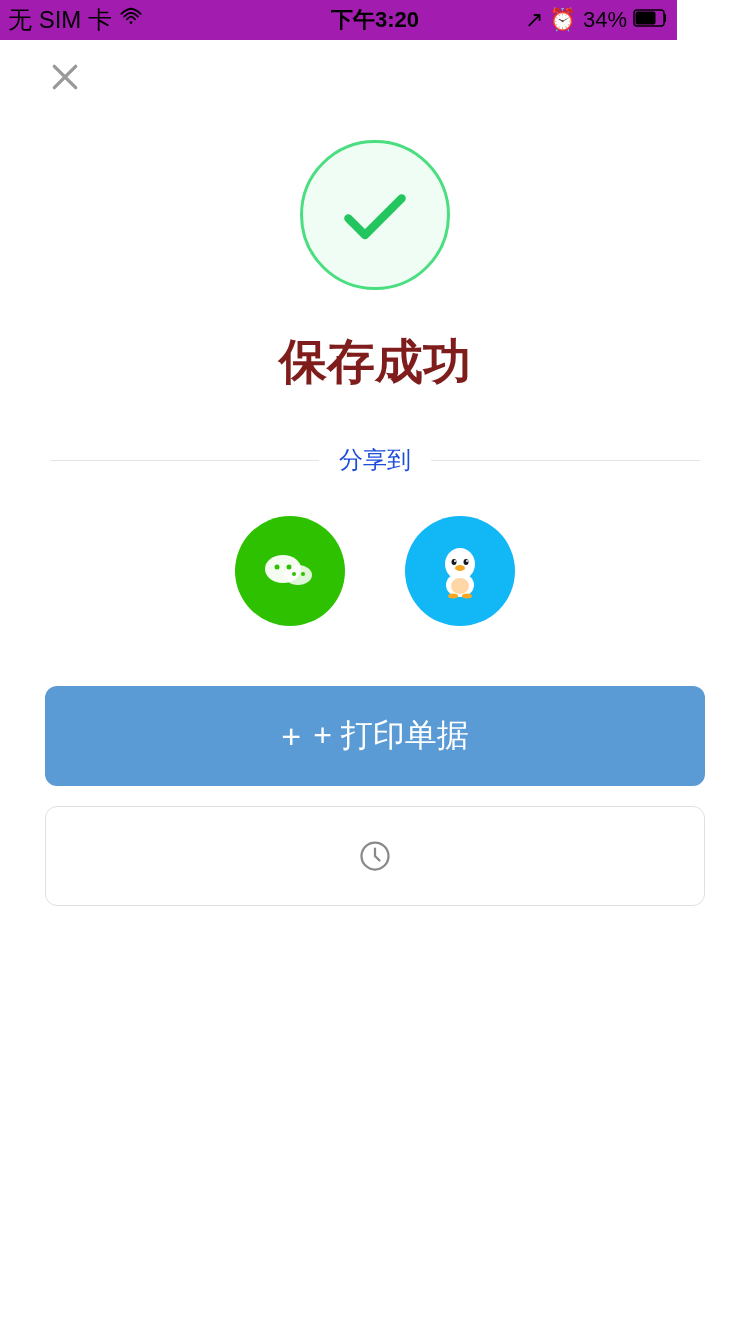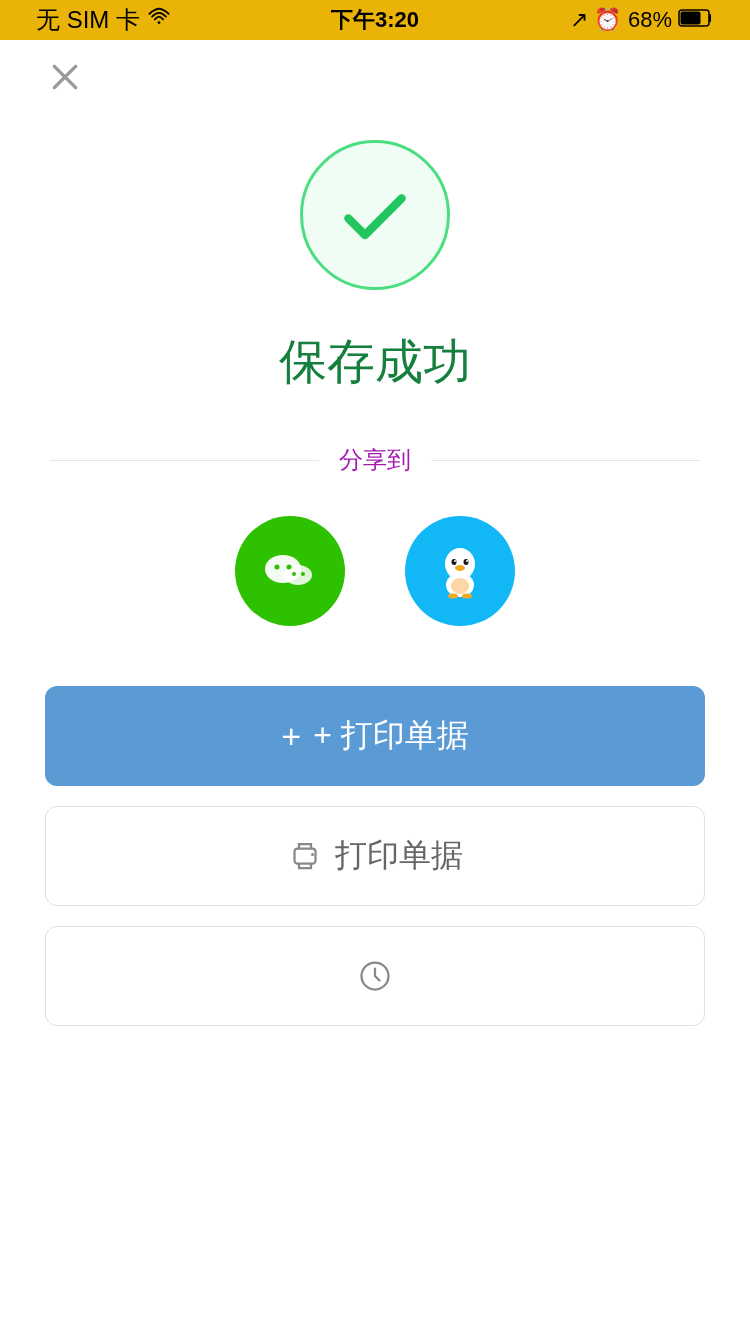--- a/index.html
+++ b/index.html
@@ -13,27 +13,27 @@
       width: 750px;
       min-height: 1334px;
       background: #ffffff;
       font-family: -apple-system, "PingFang SC", "Helvetica Neue", sans-serif;
       position: relative;
       overflow-x: hidden;
     }
 
     
     .status-bar {
-      width: 750px;
+      width: 677px;
       height: 40px;
       display: flex;
       align-items: center;
       justify-content: space-between;
-      padding: 0 36px;
-      background: #eab308;
+      padding: 0 8px;
+      background: #a21caf;
     }
 
     .status-left {
       display: flex;
       align-items: center;
       gap: 8px;
       font-size: 24px;
       color: #000;
       font-weight: 500;
     }
@@ -95,43 +95,43 @@
     }
 
     .success-circle svg {
       width: 80px;
       height: 80px;
     }
 
     
     .success-title {
       font-size: 48px;
-      font-weight: 400;
-      color: #15803d;
+      font-weight: 700;
+      color: #7f1d1d;
       margin-bottom: 50px;
     }
 
     
     .divider-section {
       width: 750px;
       display: flex;
       align-items: center;
       padding: 0 50px;
       margin-bottom: 40px;
     }
 
     .divider-line {
       flex: 1;
       height: 1px;
       background: #e5e5e5;
     }
 
     .divider-text {
       font-size: 24px;
-      color: #a21caf;
+      color: #1d4ed8;
       padding: 0 20px;
     }
 
     
     .share-icons {
       display: flex;
       gap: 60px;
       margin-bottom: 60px;
     }
 
@@ -210,21 +210,21 @@
         <path d="M4.5 11.5C7.5 8.5 10 7.5 12 7.5C14 7.5 16.5 8.5 19.5 11.5" stroke="#000" stroke-width="2" stroke-linecap="round"></path>
         <path d="M7.5 14.5C9.5 12.5 10.8 11.5 12 11.5C13.2 11.5 14.5 12.5 16.5 14.5" stroke="#000" stroke-width="2" stroke-linecap="round"></path>
         <circle cx="12" cy="18" r="1.5" fill="#000"></circle>
       </svg>
     </span>
   </div>
   <div class="status-center">下午3:20</div>
   <div class="status-right">
     <span>↗</span>
     <span>⏰</span>
-    <span>68%</span>
+    <span>34%</span>
     <span>
       <svg width="36" height="18" viewBox="0 0 36 18" fill="none">
         <rect x="1" y="1" width="30" height="16" rx="3" stroke="#000" stroke-width="1.5"></rect>
         <rect x="2.5" y="2.5" width="20" height="13" rx="2" fill="#000"></rect>
         <path d="M32 6V12" stroke="#000" stroke-width="2" stroke-linecap="round"></path>
       </svg>
     </span>
   </div>
 </div>
 
@@ -291,28 +291,19 @@
     </button>
   </div>
 
   <div class="action-buttons">
     <button class="btn-primary">
       <span style="font-size:34px;">+</span>
       <span style="font-size:32px;">+ 打印单据</span>
     </button>
     <button class="btn-secondary">
       <svg class="btn-icon" viewBox="0 0 24 24" fill="none" xmlns="http://www.w3.org/2000/svg">
-        <rect x="5" y="7" width="14" height="10" rx="2" stroke="#888" stroke-width="1.5"></rect>
-        <path d="M8 7V4H16V7" stroke="#888" stroke-width="1.5"></path>
-        <path d="M8 17V20H16V17" stroke="#888" stroke-width="1.5"></path>
-        <circle cx="17" cy="11" r="1" fill="#888"></circle>
-      </svg>
-      <span>打印单据</span>
-    </button>
-    <button class="btn-secondary">
-      <svg class="btn-icon" viewBox="0 0 24 24" fill="none" xmlns="http://www.w3.org/2000/svg">
         <circle cx="12" cy="12" r="9" stroke="#888" stroke-width="1.5"></circle>
         <path d="M12 7V12L15 15" stroke="#888" stroke-width="1.5" stroke-linecap="round"></path>
       </svg>
     </button>
   </div>
 
 </div>
 
 </body></html>

